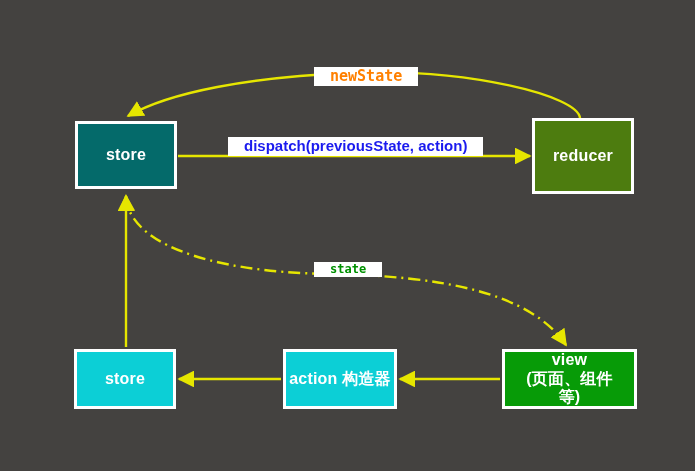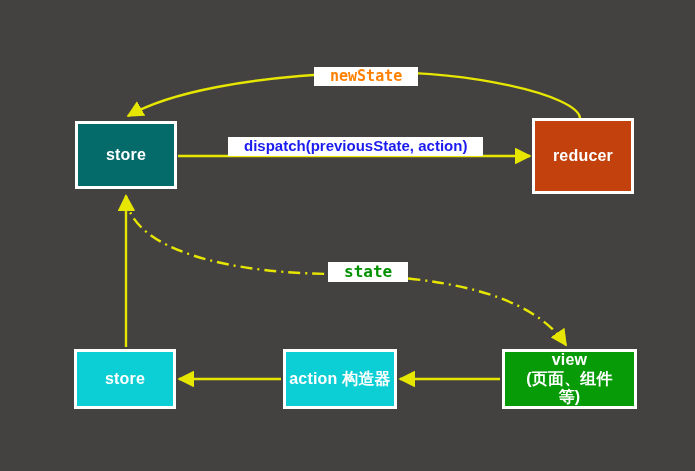--- a/index.html
+++ b/index.html
@@ -32,21 +32,21 @@
     justify-content: center;
     text-align: center;
     color: #ffffff;
     font-weight: bold;
     font-size: 16px;
     line-height: 1.18;
     font-family: "Liberation Sans", sans-serif;
     letter-spacing: 0.2px;
   }
   #node-store   { left: 75px;  top: 121px; width: 102px; height: 68px; background: #046a6a; }
-  #node-reducer { left: 532px; top: 118px; width: 102px; height: 76px; background: #c2410c; }
+  #node-reducer { left: 532px; top: 118px; width: 102px; height: 76px; background: #4d7c0f; }
   #node-action  { left: 74px;  top: 349px; width: 102px; height: 60px; background: #0ccfd6; }
   #node-creator { left: 283px; top: 349px; width: 114px; height: 60px; background: #0ccfd6; }
   #node-view    { left: 502px; top: 349px; width: 135px; height: 60px; background: #079b07; }
 
   .edge-label {
     position: absolute;
     background: #ffffff;
     font-weight: bold;
     white-space: nowrap;
     padding: 1px 16px;
@@ -58,24 +58,24 @@
     font-family: "DejaVu Sans Mono", monospace;
     font-size: 15px;
   }
   #label-dispatch {
     left: 228px; top: 137px;
     color: #1b1bee;
     font-family: "Liberation Sans", sans-serif;
     font-size: 15px;
   }
   #label-state {
-    left: 328px; top: 262px;
+    left: 314px; top: 262px;
     color: #009000;
     font-family: "DejaVu Sans Mono", monospace;
-    font-size: 16px;
+    font-size: 12px;
   }
 </style>
 </head>
 <body>
 
 <div id="canvas">
 
   <svg class="edges" viewBox="0 0 695 471" xmlns="http://www.w3.org/2000/svg">
     <defs>
       <marker id="arrow-y" viewBox="0 0 10 10" refX="9" refY="5" markerWidth="7" markerHeight="7" orient="auto-start-reverse">

